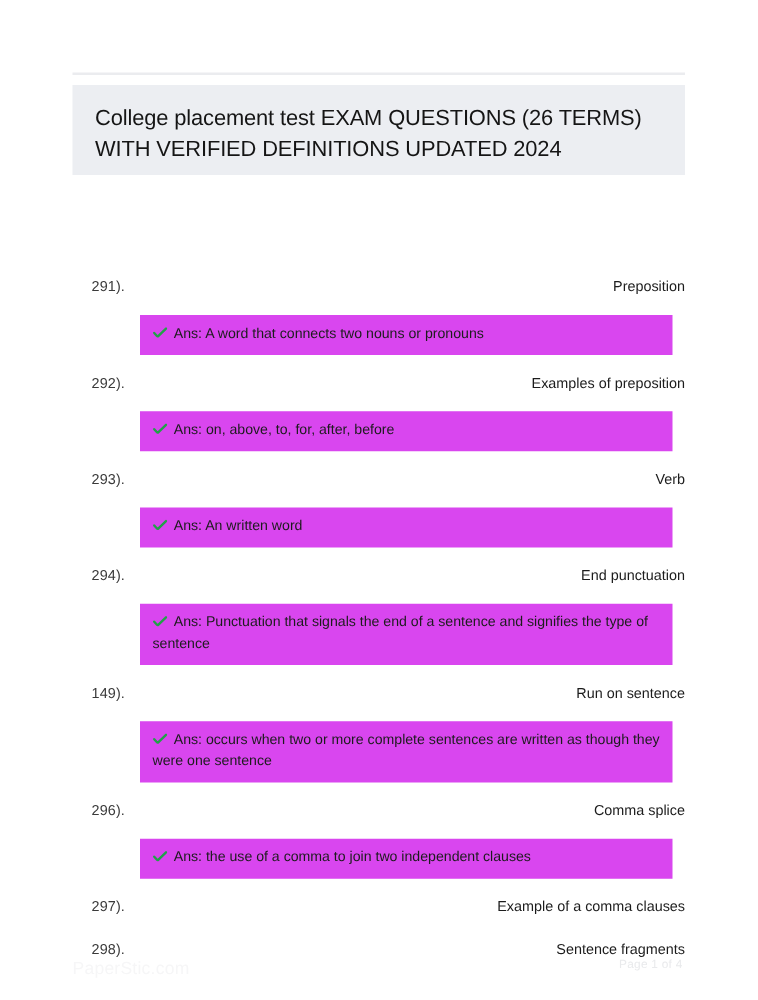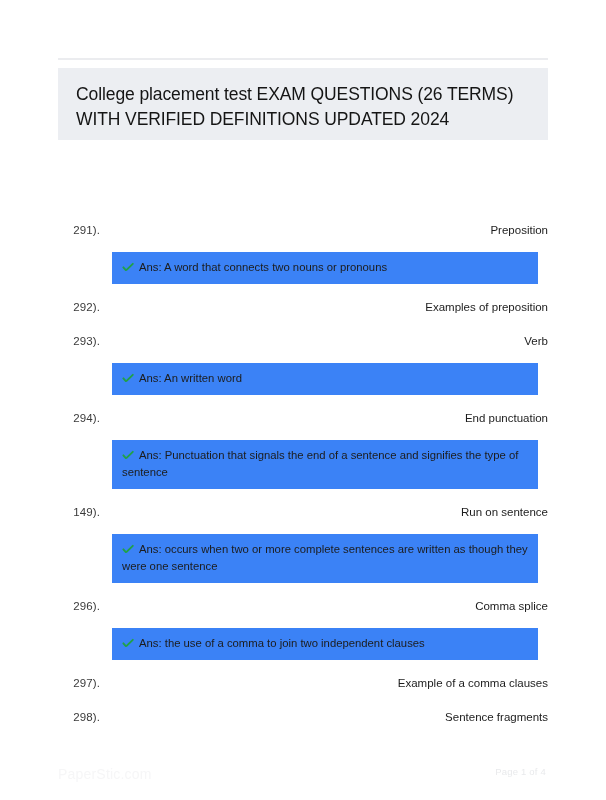--- a/index.html
+++ b/index.html
@@ -84,21 +84,21 @@
     font-size: 11.5px;
     color: #1c1c1c;
     line-height: 18px;
     padding-top: 0px;
     text-align: right;
   }
   .qa-answer {
     margin: 11px 0 0 54px;
     width: 426px;
     box-sizing: border-box;
-    background: #3b82f6;
+    background: #d946ef;
     padding: 7px 10px 8px 10px;
     font-size: 11.3px;
     line-height: 17px;
     color: #1c1c1c;
   }
   .check-icon {
     display: inline-block;
     vertical-align: -2px;
     margin-right: 5px;
     width: 12px;
@@ -148,20 +148,23 @@
           </div>
           <div class="qa-answer"><span class="check-icon"><svg viewBox="0 0 14 14" width="12" height="12" aria-hidden="true">
                 <path d="M1.6 7.4 L4.2 10.3 C4.5 10.65 5.0 10.7 5.35 10.35 L12.6 3.3" fill="none" stroke="#21a148" stroke-width="2.2" stroke-linecap="round" stroke-linejoin="round"></path>
               </svg></span><span class="ans-text">Ans: A word that connects two nouns or pronouns</span></div>
         </div>
         <div class="qa-item">
           <div class="qa-head">
             <span class="qa-num">292).</span>
             <span class="qa-question">Examples of preposition</span>
           </div>
+          <div class="qa-answer"><span class="check-icon"><svg viewBox="0 0 14 14" width="12" height="12" aria-hidden="true">
+                <path d="M1.6 7.4 L4.2 10.3 C4.5 10.65 5.0 10.7 5.35 10.35 L12.6 3.3" fill="none" stroke="#21a148" stroke-width="2.2" stroke-linecap="round" stroke-linejoin="round"></path>
+              </svg></span><span class="ans-text">Ans: on, above, to, for, after, before</span></div>
         </div>
         <div class="qa-item">
           <div class="qa-head">
             <span class="qa-num">293).</span>
             <span class="qa-question">Verb</span>
           </div>
           <div class="qa-answer"><span class="check-icon"><svg viewBox="0 0 14 14" width="12" height="12" aria-hidden="true">
                 <path d="M1.6 7.4 L4.2 10.3 C4.5 10.65 5.0 10.7 5.35 10.35 L12.6 3.3" fill="none" stroke="#21a148" stroke-width="2.2" stroke-linecap="round" stroke-linejoin="round"></path>
               </svg></span><span class="ans-text">Ans: An written word</span></div>
         </div>

